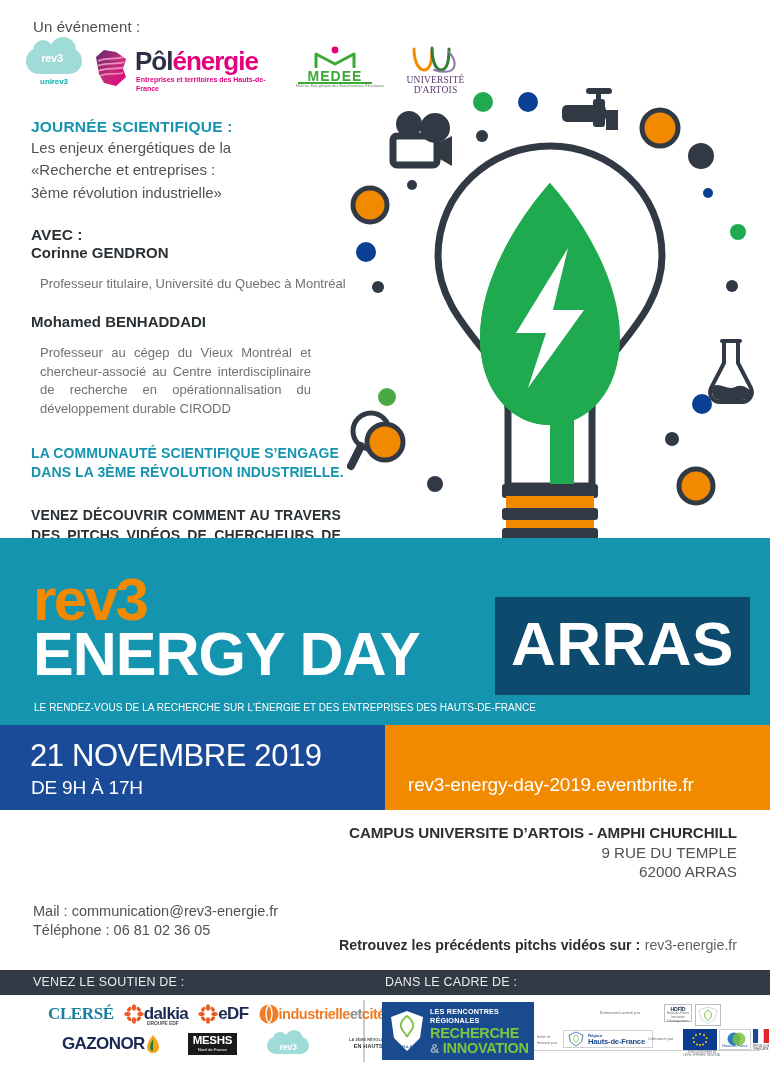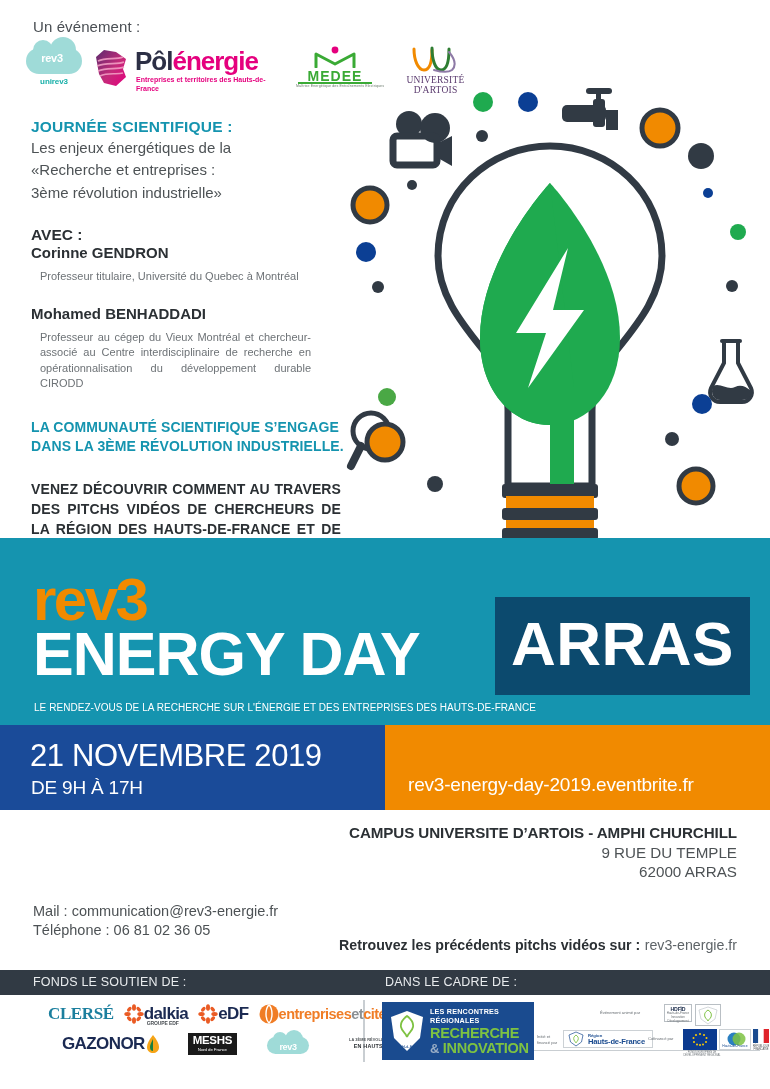--- a/index.html
+++ b/index.html
@@ -81,21 +81,21 @@
   .col-left { position: absolute; left: 31px; top: 118px; width: 320px; }
   .h-teal {
     color: #1594af; font-size: 15.5px; font-weight: bold; letter-spacing: .2px;
   }
   .body-gray {
     color: #4d5255; font-size: 15px; line-height: 1.42; margin-top: 1px;
   }
   .blk-avec { margin-top: 23px; }
   .lbl-dark { color: #2b3034; font-size: 15.5px; font-weight: bold; }
   .speaker-name { color: #2b3034; font-size: 15px; font-weight: bold; }
-  .speaker-role { color: #6d7276; font-size: 11px; line-height: 1.42; margin-top: 8px; padding-left: 9px; }
+  .speaker-role { color: #6d7276; font-size: 13px; line-height: 1.42; margin-top: 14px; padding-left: 9px; }
   .speaker-role.just { text-align: justify; width: 280px; }
   .blk-spk2 { margin-top: 20px; }
   .statement {
     margin-top: 26px; color: #1594af; font-size: 14px; font-weight: bold;
     line-height: 1.38; letter-spacing: .1px;
   }
   .callout {
     margin-top: 22px; color: #2b3034; font-size: 14px; font-weight: bold;
     line-height: 1.45; letter-spacing: .1px; text-align: justify; width: 310px;
   }
@@ -411,21 +411,21 @@
     <div class="contact-l">Mail : communication@rev3-energie.fr</div>
     <div class="contact-l">Téléphone : 06 81 02 36 05</div>
   </div>
 
   <div class="prev">
     <b>Retrouvez les précédents pitchs vidéos sur :</b>
     <span>rev3-energie.fr</span>
   </div>
 
   <div class="foot-bar"></div>
-  <div class="foot-lbl-l">FONDS LE SOUTIEN DE :</div>
+  <div class="foot-lbl-l">VENEZ LE SOUTIEN DE :</div>
   <div class="foot-lbl-r">DANS LE CADRE DE :</div>
   <div class="foot-body"></div>
   <div class="foot-divider"></div>
 
   <div class="sp-row sp-row1">
     <div class="sp-clerse">CLERSÉ</div>
     <div class="sp-dalkia">
       <svg width="20" height="20" viewBox="0 0 20 20">
         <g fill="#ea5b24">
           <ellipse cx="10" cy="3.5" rx="2" ry="3.2"></ellipse>
@@ -455,21 +455,21 @@
         </g>
       </svg>
       <span class="sp-edf-w">eDF</span>
     </div>
     <div class="sp-eec">
       <svg width="20" height="20" viewBox="0 0 20 20">
         <circle cx="10" cy="10" r="9.5" fill="#f07d26"></circle>
         <path d="M10 .8 C6 5 6 15 10 19.2" stroke="#fff" stroke-width="1.4" fill="none"></path>
         <path d="M10 .8 C14 5 14 15 10 19.2" stroke="#fff" stroke-width="1.4" fill="none"></path>
       </svg>
-      <span class="sp-eec-w"><span class="o">entreprises</span><span class="g">et</span><span class="o">cités</span></span>
+      <span class="sp-eec-w"><span class="o">industrielle</span><span class="g">et</span><span class="o">cités</span></span>
     </div>
   </div>
 
   <div class="sp-row sp-row2">
     <div class="sp-gazonor">
       <span>GAZONOR</span>
       <svg width="14" height="20" viewBox="0 0 14 20" style="margin-left:1px">
         <path d="M7 1 C3 6 1 10 1 13 C1 17 4 19 7 19 C10 19 13 17 13 13 C13 10 11 6 7 1 Z" fill="#f6a416"></path>
         <path d="M7 5 C5 9 4 11 4 13 C4 16 5.5 17 7 17 Z" fill="#1b7f3f"></path>
       </svg>

